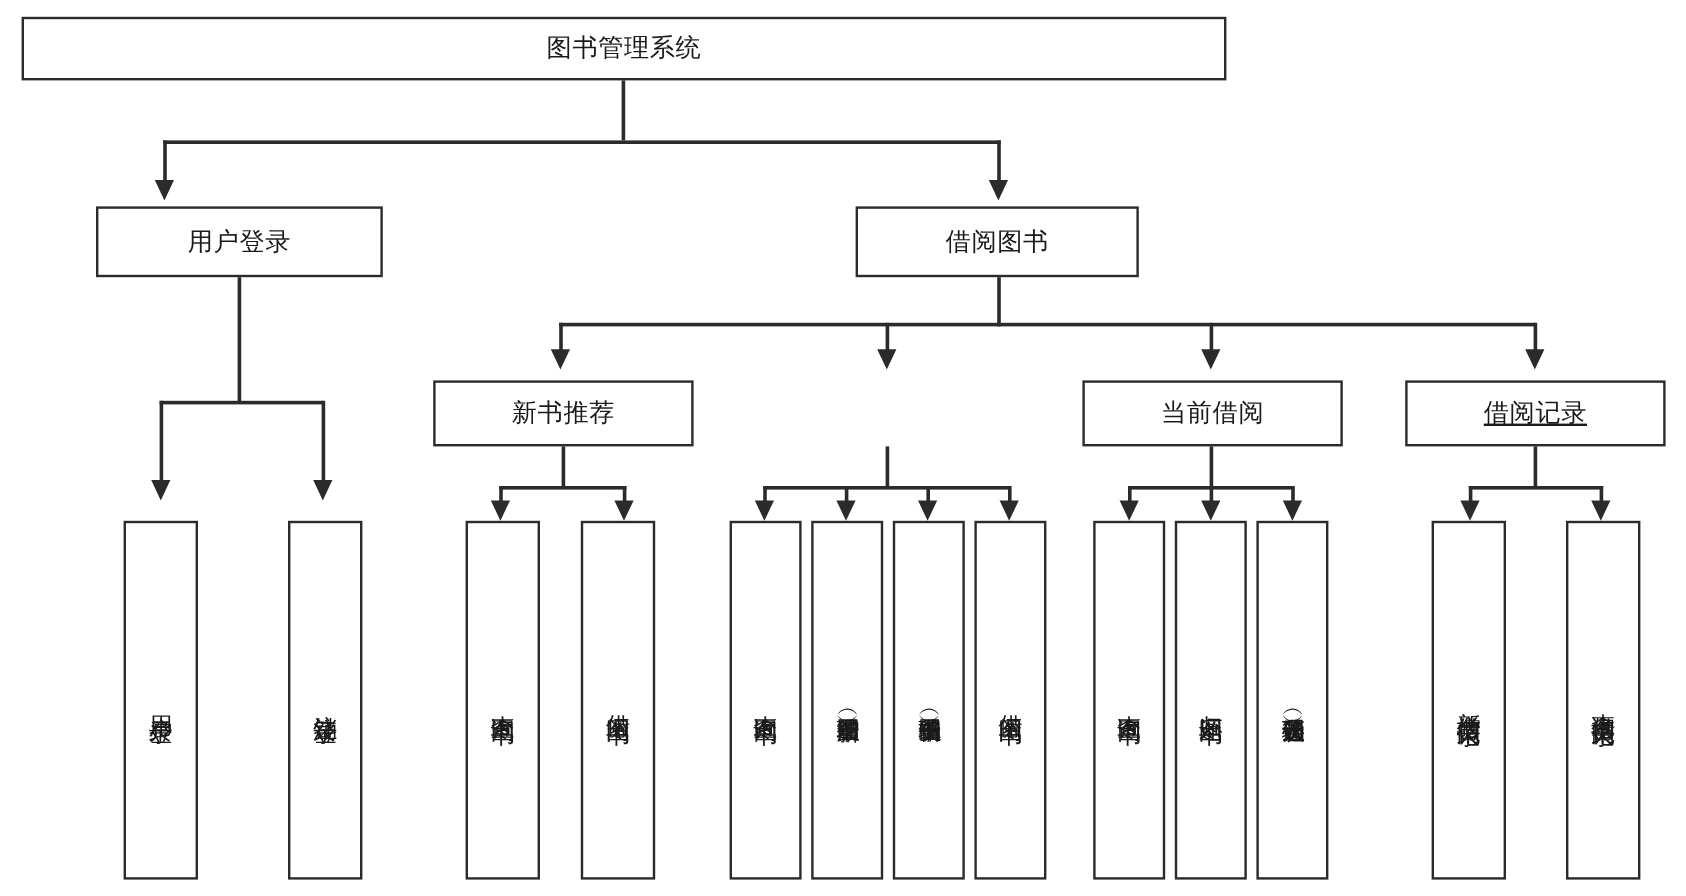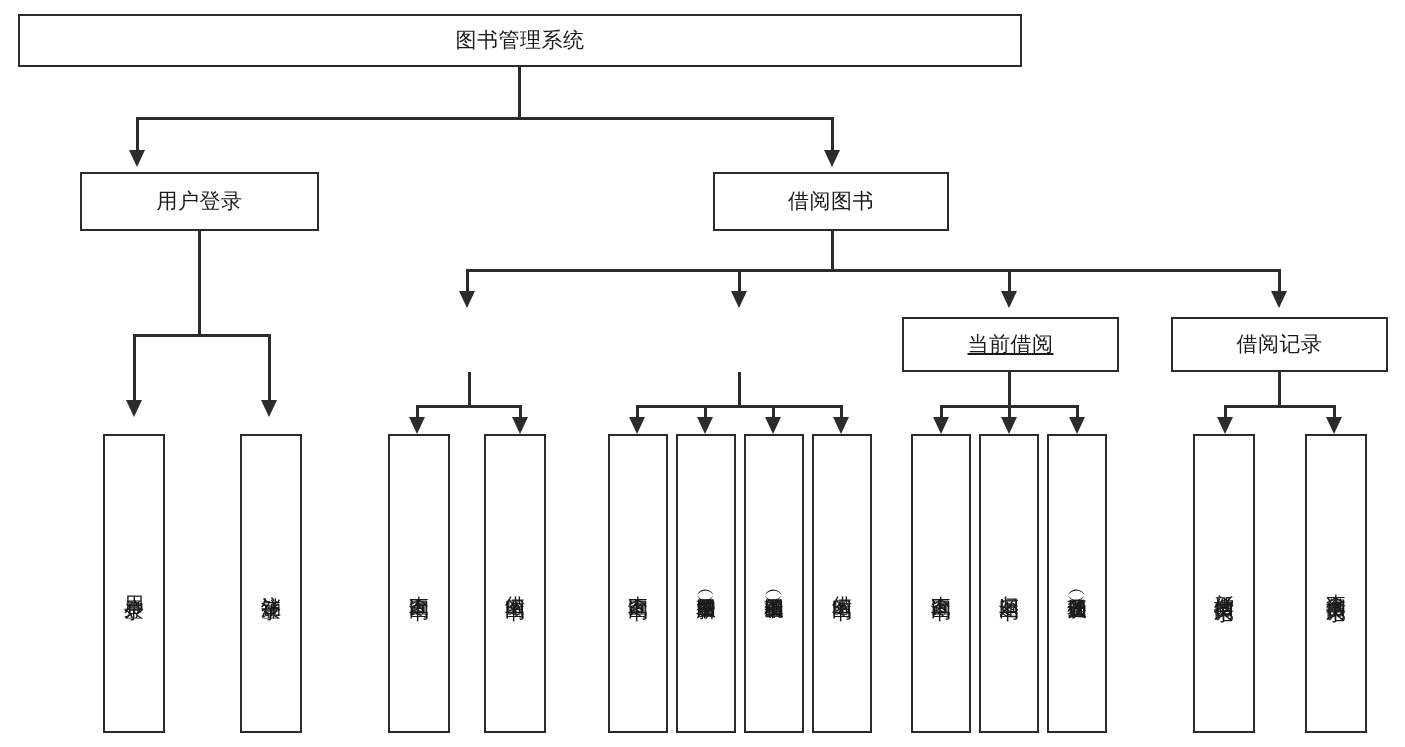--- a/index.html
+++ b/index.html
@@ -106,24 +106,27 @@
   <div class="edge h" style="left:466px; top:269px; width:814px; height:3px;"></div>
   <div class="edge v" style="left:466px; top:269px; width:3px; height:24px;"></div>
   <div class="arrow" style="left:459px; top:291px;"></div>
   <div class="edge v" style="left:738px; top:269px; width:3px; height:24px;"></div>
   <div class="arrow" style="left:731px; top:291px;"></div>
   <div class="edge v" style="left:1008px; top:269px; width:3px; height:24px;"></div>
   <div class="arrow" style="left:1001px; top:291px;"></div>
   <div class="edge v" style="left:1278px; top:269px; width:3px; height:24px;"></div>
   <div class="arrow" style="left:1271px; top:291px;"></div>
 
-  <div class="node h" style="left:902px; top:317px; width:217px; height:55px;text-decoration:underline;">
+  <div class="node h" style="left:361px; top:317px; width:217px; height:55px;">
+    <span>新书推荐</span>
+  </div>
+  <div class="node h" style="left:902px; top:317px; width:217px; height:55px;">
     <span>当前借阅</span>
   </div>
-  <div class="node h" style="left:1171px; top:317px; width:217px; height:55px;">
+  <div class="node h" style="left:1171px; top:317px; width:217px; height:55px;text-decoration:underline;">
     <span>借阅记录</span>
   </div>
 
   <div class="edge v" style="left:468px; top:372px; width:3px; height:35px;"></div>
   <div class="edge h" style="left:416px; top:405px; width:106px; height:3px;"></div>
   <div class="edge v" style="left:416px; top:405px; width:3px; height:14px;"></div>
   <div class="arrow" style="left:409px; top:417px;"></div>
   <div class="edge v" style="left:519px; top:405px; width:3px; height:14px;"></div>
   <div class="arrow" style="left:512px; top:417px;"></div>
 

